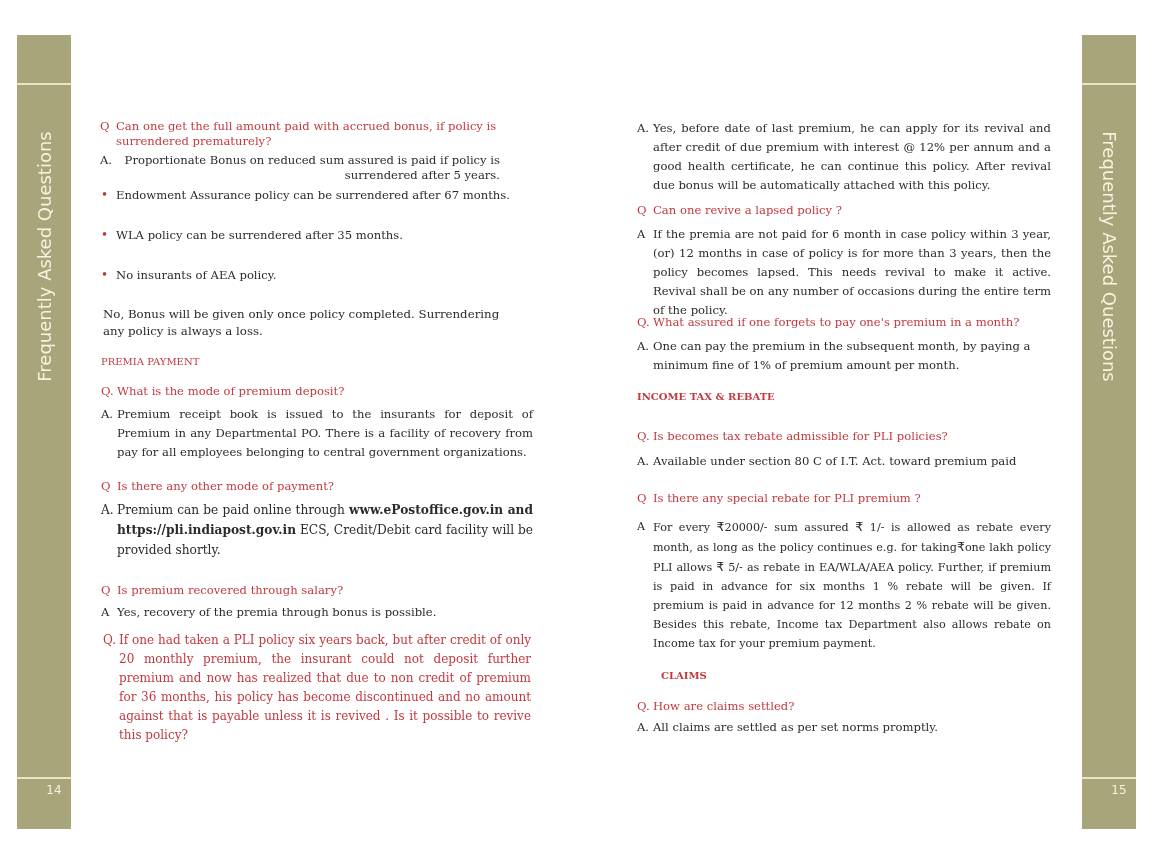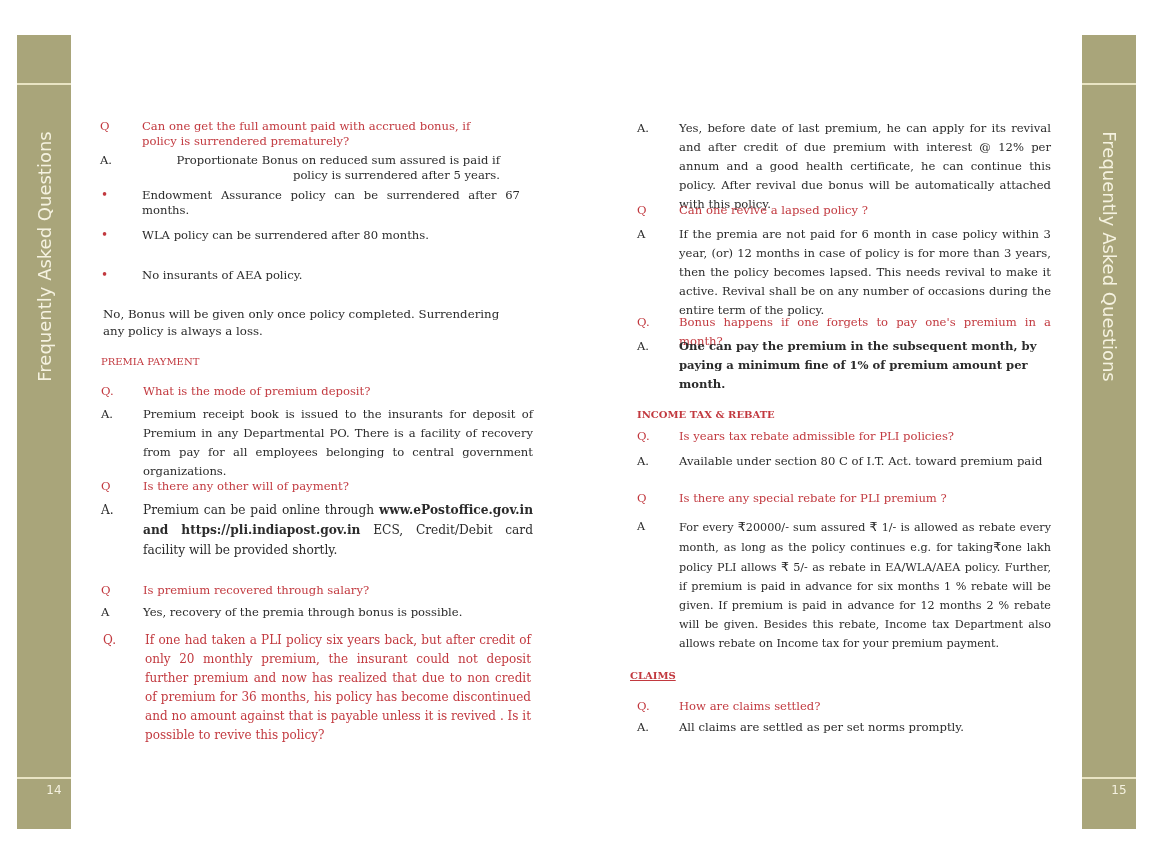--- a/index.html
+++ b/index.html
@@ -24,21 +24,21 @@
   .sidebar.left .vtitle span { transform: rotate(-90deg); }
   .sidebar.right .vtitle span { transform: rotate(90deg); }
   .sidebar .pageno {
     position: absolute; left: 0; width: 74px; top: 748px; text-align: center;
     font-family: "DejaVu Sans", "Liberation Sans", sans-serif; font-size: 12px; color: #f5f2e0;
   }
 
   .blk { position: absolute; font-size: 11.6px; line-height: 19px; }
   .blk.tight { line-height: 14.5px; }
   .lbl { position: absolute; left: 0; top: 0; }
-  .txt { margin-left: 42px; text-align: justify; }
+  .txt { margin-left: 16px; text-align: justify; }
   .red { color: #c2393f; }
   .dark { color: #2b2b2b; }
   .bold { font-weight: bold; }
   .bullet { position: absolute; left: 1px; top: 0; color: #c2393f; font-size: 12px; }
   .heading { position: absolute; font-size: 10px; color: #c2393f; }
   .rupee { font-family: "DejaVu Sans", sans-serif; font-size: 12.5px; }
 </style>
 </head>
 <body>
 
@@ -69,21 +69,21 @@
     <span class="lbl">A.</span>
     <div class="txt" style="text-align:right;">Proportionate Bonus on reduced sum assured is paid if policy is surrendered after 5 years.</div>
   </div>
 
   <div class="blk tight dark" style="left:100px; top:188px; width:420px;">
     <span class="bullet">•</span>
     <div class="txt">Endowment Assurance policy can be surrendered after 67 months.</div>
   </div>
   <div class="blk tight dark" style="left:100px; top:228px; width:420px;">
     <span class="bullet">•</span>
-    <div class="txt">WLA policy can be surrendered after 80 months.</div>
+    <div class="txt">WLA policy can be surrendered after 35 months.</div>
   </div>
   <div class="blk tight dark" style="left:100px; top:268px; width:420px;">
     <span class="bullet">•</span>
     <div class="txt">No insurants of AEA policy.</div>
   </div>
 
   <div class="blk dark" style="left:103px; top:306px; width:420px; line-height:17px; font-size:11.8px;">No, Bonus will be given only once policy completed. Surrendering any policy is always a loss.</div>
 
   <div class="heading" style="left:101px; top:356px;">PREMIA PAYMENT</div>
 
@@ -91,21 +91,21 @@
     <span class="lbl">Q.</span>
     <div class="txt">What is the mode of premium deposit?</div>
   </div>
   <div class="blk dark" style="left:101px; top:405px; width:432px;">
     <span class="lbl">A.</span>
     <div class="txt">Premium receipt book is issued to the insurants for deposit of Premium in any Departmental PO. There is a facility of recovery from pay for all employees belonging to central government organizations.</div>
   </div>
 
   <div class="blk red" style="left:101px; top:477px; width:432px;">
     <span class="lbl">Q</span>
-    <div class="txt">Is there any other will of payment?</div>
+    <div class="txt">Is there any other mode of payment?</div>
   </div>
   <div class="blk dark" style="left:101px; top:500px; width:432px; font-size:12.2px; line-height:20px;">
     <span class="lbl">A.</span>
     <div class="txt"><span>Premium can be paid online through </span><span class="bold">www.ePostoffice.gov.in and https://pli.indiapost.gov.in</span><span> ECS, Credit/Debit card facility will be provided shortly.</span></div>
   </div>
 
   <div class="blk red" style="left:101px; top:581px; width:432px;">
     <span class="lbl">Q</span>
     <div class="txt">Is premium recovered through salary?</div>
   </div>
@@ -130,48 +130,48 @@
     <span class="lbl">Q</span>
     <div class="txt">Can one revive a lapsed policy ?</div>
   </div>
   <div class="blk dark" style="left:637px; top:225px; width:414px;">
     <span class="lbl">A</span>
     <div class="txt">If the premia are not paid for 6 month in case policy within 3 year, (or) 12 months in case of policy is for more than 3 years, then the policy becomes lapsed. This needs revival to make it active. Revival shall be on any number of  occasions during the entire term of the policy.</div>
   </div>
 
   <div class="blk red" style="left:637px; top:313px; width:414px;">
     <span class="lbl">Q.</span>
-    <div class="txt">Bonus happens if one forgets to pay one's premium in a month?</div>
+    <div class="txt">What assured if one forgets to pay one's premium in a month?</div>
   </div>
   <div class="blk dark" style="left:637px; top:337px; width:414px;">
     <span class="lbl">A.</span>
-    <div class="txt" style="text-align:left;font-weight:bold;">One can pay the premium in the subsequent month, by paying a minimum fine of 1% of premium amount per month.</div>
+    <div class="txt" style="text-align:left;">One can pay the premium in the subsequent month, by paying a minimum fine of 1% of premium amount per month.</div>
   </div>
 
-  <div class="heading bold" style="left:637px; top:409px;">INCOME TAX &amp;  REBATE</div>
+  <div class="heading bold" style="left:637px; top:391px;">INCOME TAX &amp;  REBATE</div>
 
   <div class="blk red" style="left:637px; top:427px; width:414px;">
     <span class="lbl">Q.</span>
-    <div class="txt">Is years tax rebate admissible for PLI policies?</div>
+    <div class="txt">Is becomes tax rebate admissible for PLI policies?</div>
   </div>
   <div class="blk dark" style="left:637px; top:452px; width:414px;">
     <span class="lbl">A.</span>
     <div class="txt">Available under section 80 C of I.T. Act. toward premium paid</div>
   </div>
 
   <div class="blk red" style="left:637px; top:489px; width:414px;">
     <span class="lbl">Q</span>
     <div class="txt">Is there any special rebate for PLI premium ?</div>
   </div>
   <div class="blk dark" style="left:637px; top:517px; width:414px; font-size:11.2px;">
     <span class="lbl">A</span>
     <div class="txt"><span>For every </span><span class="rupee">₹</span><span>20000/- sum assured </span><span class="rupee">₹</span><span> 1/- is allowed as rebate every month, as long as the policy continues e.g. for taking</span><span class="rupee">₹</span><span>one lakh policy PLI allows </span><span class="rupee">₹</span><span> 5/- as rebate in EA/WLA/AEA policy. Further, if premium is paid in advance for six months 1 % rebate will be given. If premium is paid in advance for 12 months 2 % rebate will be given. Besides this rebate,  Income  tax  Department  also allows rebate on Income tax for your premium payment.</span></div>
   </div>
 
-  <div class="heading bold" style="left:630px; top:670px;text-decoration:underline;">CLAIMS</div>
+  <div class="heading bold" style="left:661px; top:670px;">CLAIMS</div>
 
   <div class="blk red" style="left:637px; top:697px; width:414px;">
     <span class="lbl">Q.</span>
     <div class="txt">How are claims settled?</div>
   </div>
   <div class="blk dark" style="left:637px; top:718px; width:414px;">
     <span class="lbl">A.</span>
     <div class="txt">All claims are settled as per set norms promptly.</div>
   </div>
 </div>

